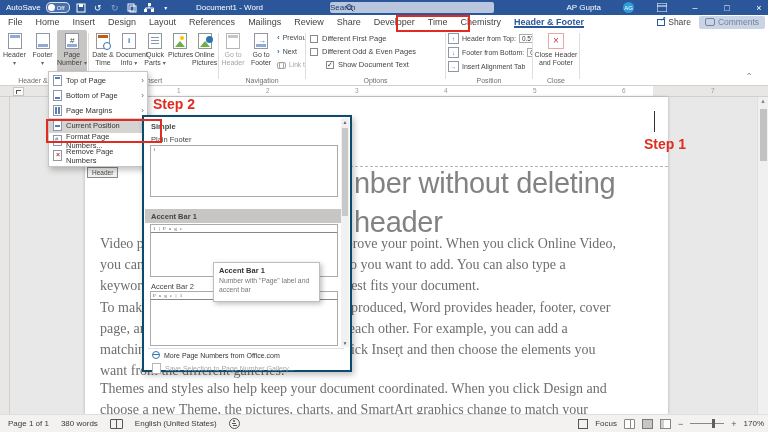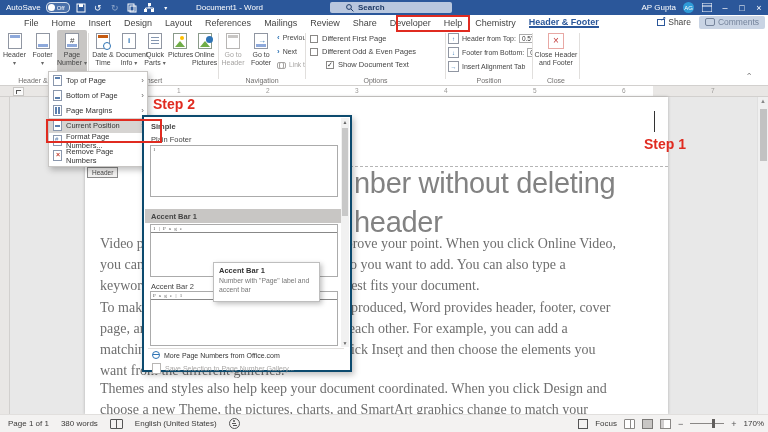--- a/index.html
+++ b/index.html
@@ -9,29 +9,29 @@
   .titlebar{position:absolute;left:0;top:0;width:768px;height:15px;background:#2b579a;color:#fff;
     display:flex;align-items:center;font-size:8px;}
   .tb-left{display:flex;align-items:center;gap:5px;padding-left:6px;}
   .toggle{display:inline-flex;align-items:center;width:22px;height:9px;border:1px solid rgba(255,255,255,.8);
     border-radius:5px;background:rgba(255,255,255,.15);position:relative;}
   .toggle .knob{width:7px;height:7px;border-radius:50%;background:#fff;margin-left:1px;}
   .toggle .state{font-size:6px;color:#fff;margin-left:2px;}
   .tbic{display:inline-flex;align-items:center;justify-content:center;width:12px;height:12px;color:#fff;font-size:9px;}
   .tbic.dim{opacity:.45;}
   .tb-title{position:absolute;left:196px;top:0;height:15px;display:flex;align-items:center;font-size:8px;color:#fff;}
-  .searchbox{position:absolute;left:330px;top:2px;width:122px;height:11px;background:#b9c7de;border-radius:2px;
-    display:flex;align-items:center;gap:3px;padding-left:28px;box-sizing:border-box;color:#1d3a66;font-size:8px;font-weight:bold;}
-  .tb-right{position:absolute;right:4px;top:0;height:15px;display:flex;align-items:center;gap:7px;color:#fff;font-size:8px;}
+  .searchbox{position:absolute;left:330px;top:2px;width:164px;height:11px;background:#b9c7de;border-radius:2px;
+    display:flex;align-items:center;gap:3px;box-sizing:border-box;color:#1d3a66;font-size:8px;}
+  .tb-right{position:absolute;right:4px;top:0;height:15px;display:flex;align-items:center;gap:22px;color:#fff;font-size:8px;}
   .avatar{width:11px;height:11px;border-radius:50%;background:#2f9bd8;color:#fff;font-size:6px;display:flex;
     align-items:center;justify-content:center;}
   .winbtn{font-size:9px;color:#fff;width:10px;text-align:center;}
   
   .menubar{position:absolute;left:0;top:15px;width:768px;height:14px;background:#fff;display:flex;align-items:center;}
-  #tabs{display:flex;align-items:flex-end;gap:13px;padding-left:24px;font-size:9px;color:#444;}
+  #tabs{display:flex;align-items:center;gap:13px;padding-left:8px;font-size:9px;color:#444;}
   .tab{white-space:nowrap;}
   .tab.active{color:#2b579a;font-weight:bold;box-shadow:inset 0 -2px 0 #2b579a;padding-bottom:1px;}
   .mb-right{position:absolute;right:3px;top:15px;height:14px;display:flex;align-items:center;gap:8px;font-size:8.5px;color:#444;}
   .sharebtn{display:flex;align-items:center;gap:3px;}
   .commentsbtn{display:flex;align-items:center;gap:3px;background:#c9d4e4;color:#74839b;border-radius:2px;
     padding:1px 6px;height:11px;}
   .bubble{width:8px;height:6px;border:1px solid #74839b;border-radius:2px;display:inline-block;}
   .sharearrow{width:8px;height:8px;display:inline-block;position:relative;}
   .sharearrow::before{content:"";position:absolute;left:0;bottom:0;width:6px;height:5px;border:1px solid #2b579a;}
   .sharearrow::after{content:"↗";position:absolute;right:-1px;top:-3px;font-size:7px;color:#2b579a;}
@@ -221,21 +221,21 @@
         <span class="tab">File</span>
         <span class="tab">Home</span>
         <span class="tab">Insert</span>
         <span class="tab">Design</span>
         <span class="tab">Layout</span>
         <span class="tab">References</span>
         <span class="tab">Mailings</span>
         <span class="tab">Review</span>
         <span class="tab">Share</span>
         <span class="tab">Developer</span>
-        <span class="tab">Help</span>
+        <span class="tab">Time</span>
         <span class="tab">Chemistry</span>
         <span class="tab active">Header &amp; Footer</span>
       </div>
   </div>
   <div class="mb-right">
     <span class="sharebtn">
       <span class="sharearrow"></span>
       <span>Share</span>
     </span>
     <span class="commentsbtn">

